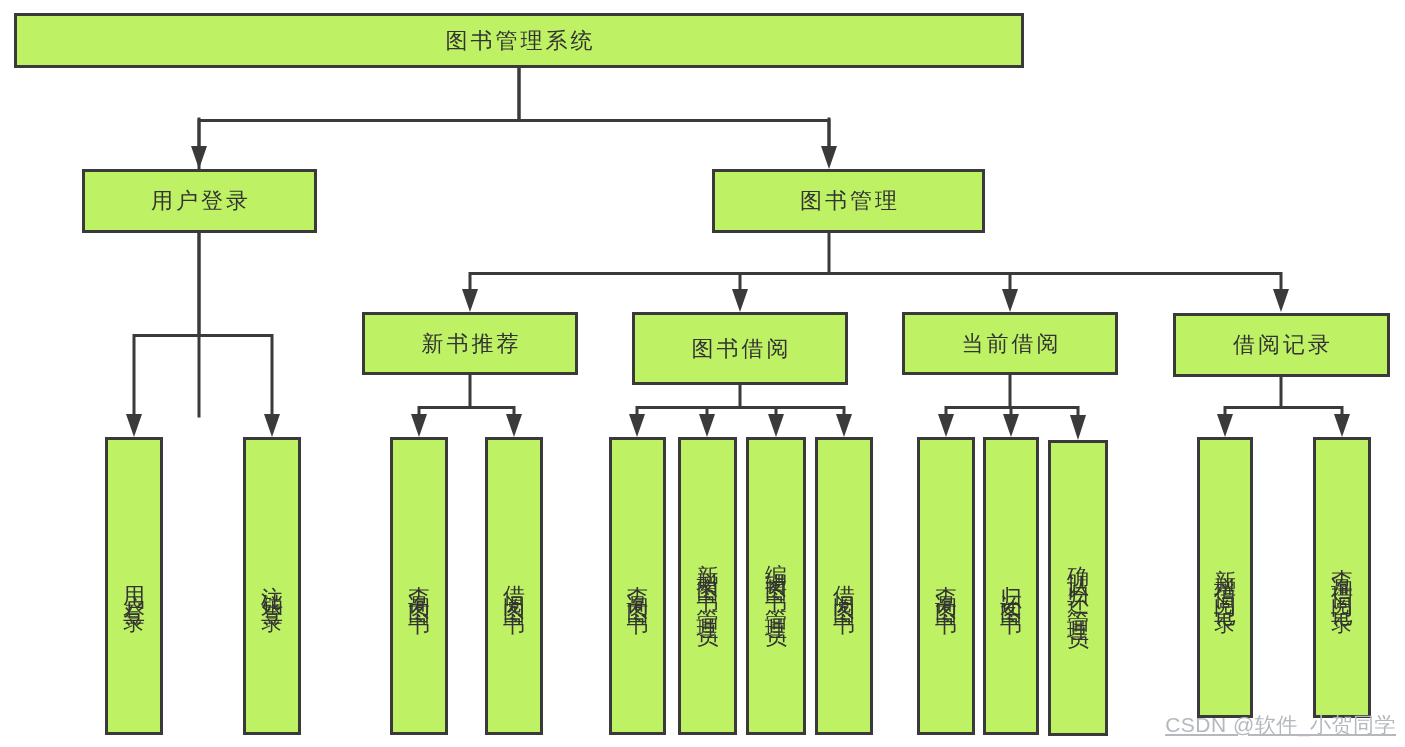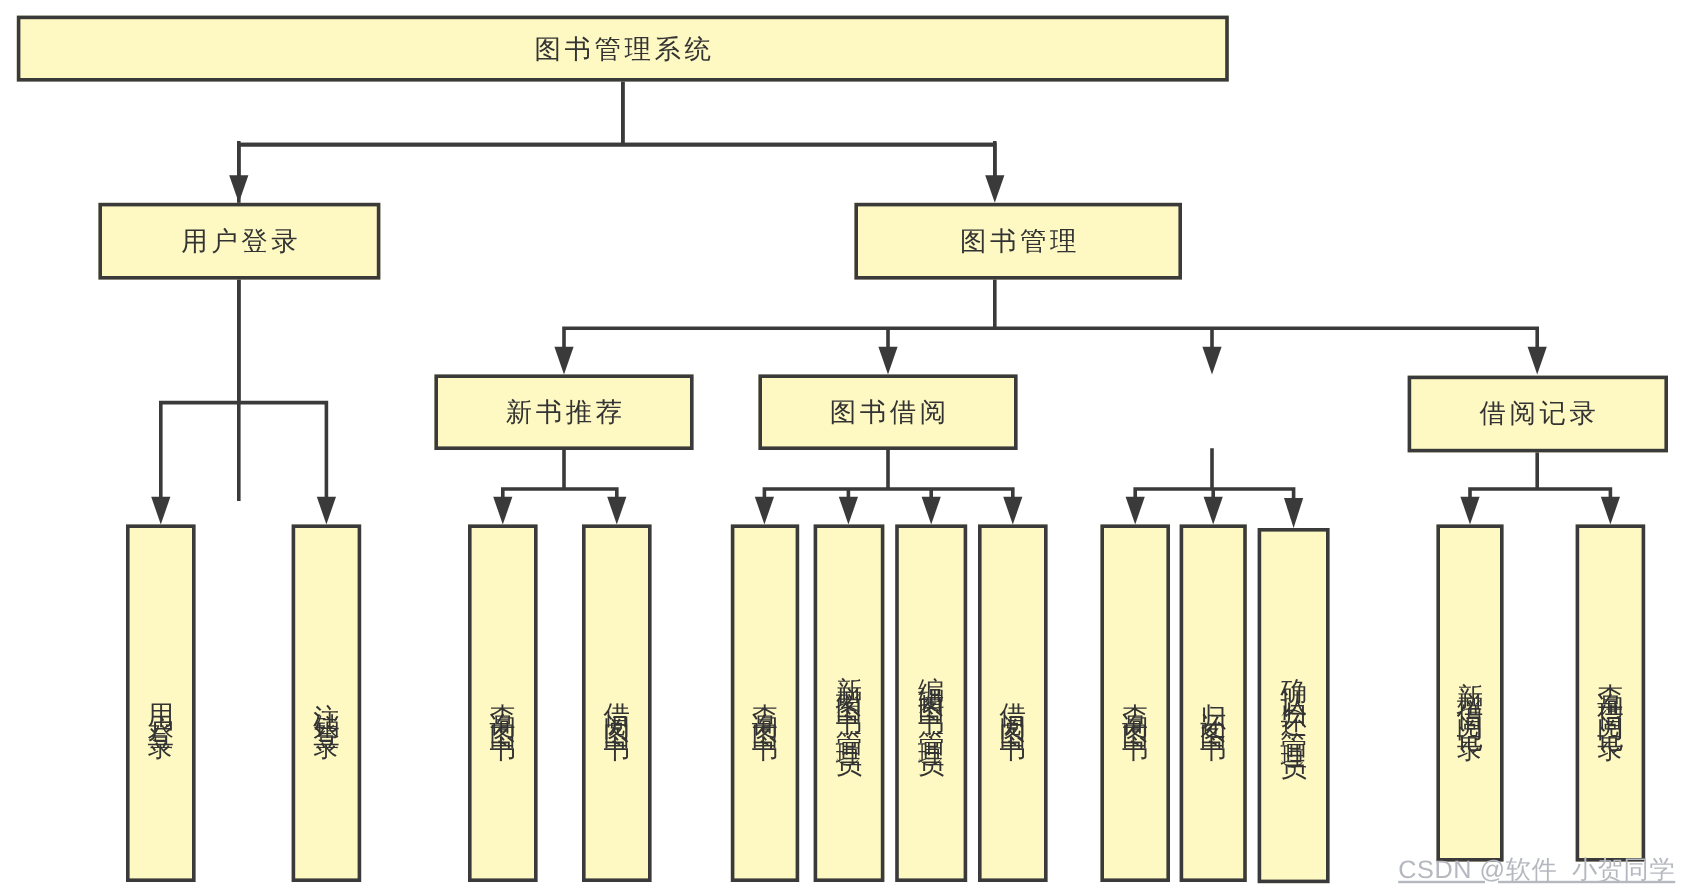--- a/index.html
+++ b/index.html
@@ -26,21 +26,21 @@
     stroke-linecap: square;
   }
   .carrow {
     fill: var(--line, #3a3a3a);
     stroke: none;
   }
   .box {
     position: absolute;
     box-sizing: border-box;
     border: 3px solid var(--line, #3a3a3a);
-    background: #fef9c3;
+    background: #bef264;
     display: flex;
     align-items: center;
     justify-content: center;
     z-index: 2;
   }
   .hlabel {
     font-size: 22px;
     letter-spacing: 3px;
     text-indent: 3px;
     color: var(--text, #333333);
@@ -129,22 +129,25 @@
   <div class="box" style="left:82px;top:169px;width:235px;height:64px">
     <span class="hlabel">用户登录</span>
   </div>
   <div class="box" style="left:712px;top:169px;width:273px;height:64px">
     <span class="hlabel">图书管理</span>
   </div>
 
   <div class="box" style="left:362px;top:312px;width:216px;height:63px">
     <span class="hlabel">新书推荐</span>
   </div>
-  <div class="box" style="left:632px;top:312px;width:216px;height:63px">
+  <div class="box" style="left:632px;top:312px;width:216px;height:73px">
     <span class="hlabel">图书借阅</span>
+  </div>
+  <div class="box" style="left:902px;top:312px;width:216px;height:63px">
+    <span class="hlabel">当前借阅</span>
   </div>
   <div class="box" style="left:1173px;top:313px;width:217px;height:64px">
     <span class="hlabel">借阅记录</span>
   </div>
 
   <div class="box leaf" style="left:105px;top:437px;width:58px;height:298px">
     <span class="vlabel">用户登录</span>
   </div>
   <div class="box leaf" style="left:243px;top:437px;width:58px;height:298px">
     <span class="vlabel">注销登录</span>

